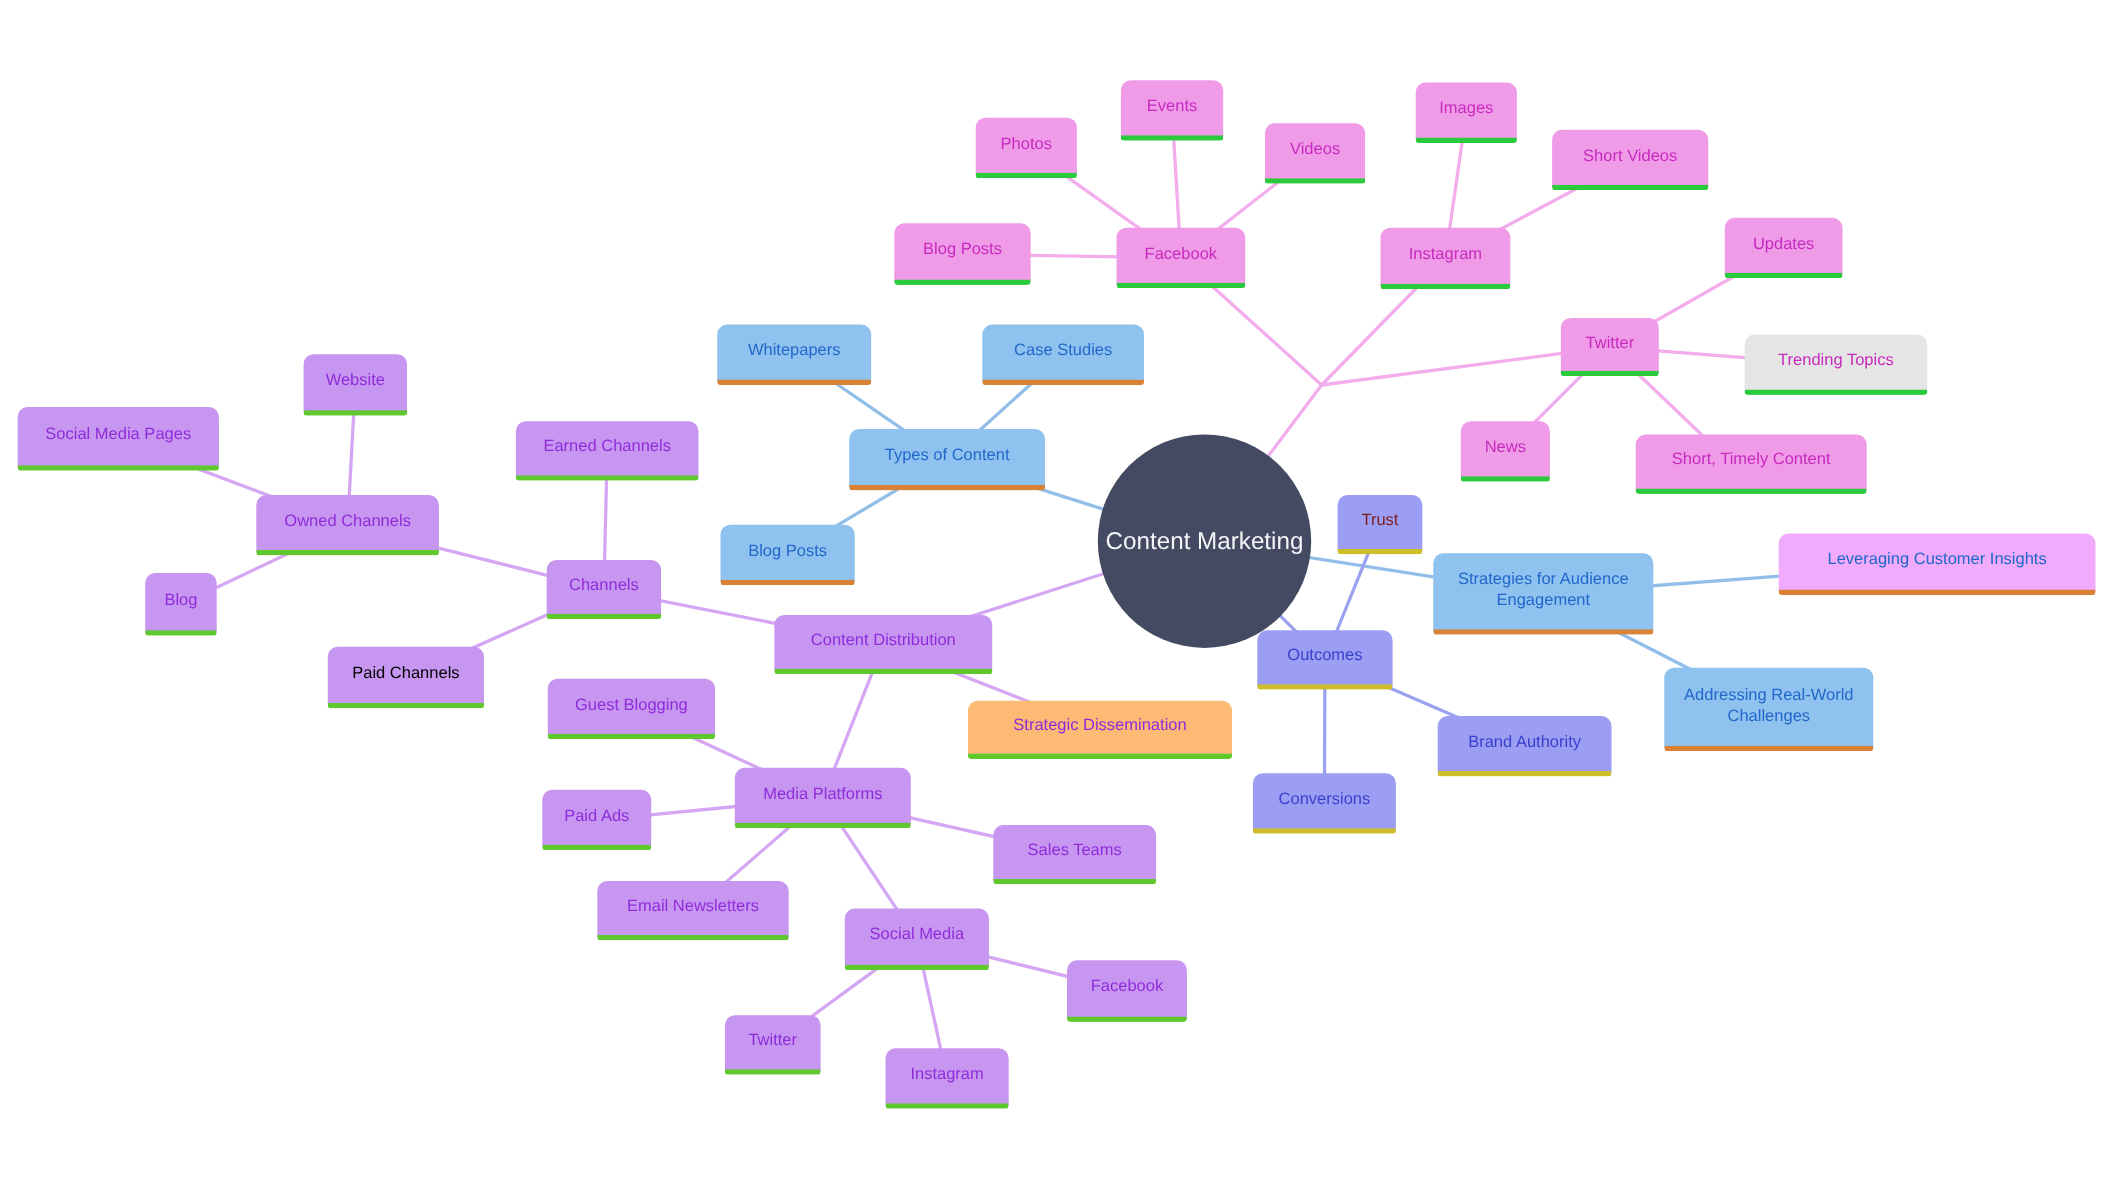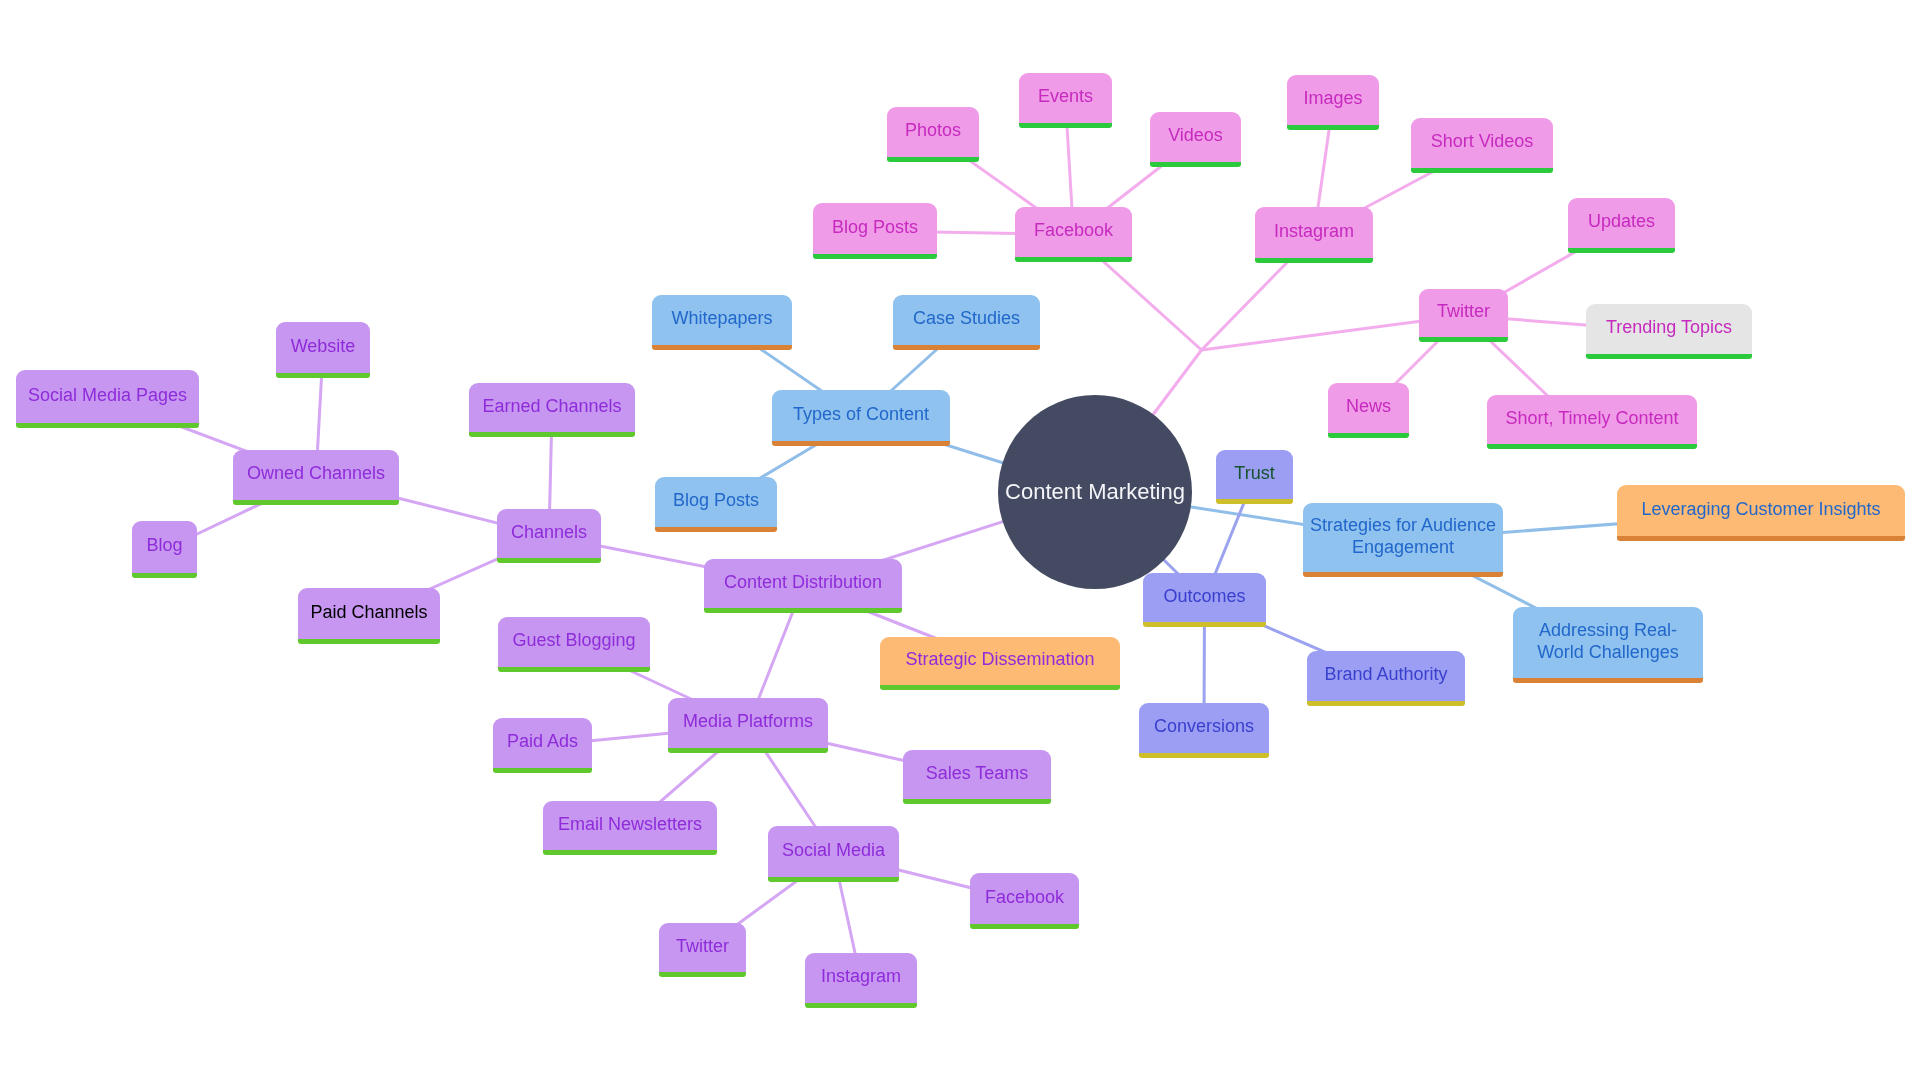--- a/index.html
+++ b/index.html
@@ -10,21 +10,21 @@
     background:#ffffff;
     font-family:"Liberation Sans", sans-serif;
   }
   #edges{position:absolute;left:0;top:0;width:1920px;height:1080px;}
   .node{
     position:absolute;
     box-sizing:border-box;
     display:flex;align-items:center;justify-content:center;
     text-align:center;
     border-radius:9px 9px 3px 3px;
-    font-size:18px;
+    font-size:15px;
     line-height:1.22;
     padding:2px 6px 4px 6px;
     cursor:pointer;
     user-select:none;
   }
   .node.circle{
     border-radius:50%;
     font-size:22px;
     padding:0;
   }
@@ -182,31 +182,31 @@
     </div>
     <div class="node" style="left: 970px; top: 873px; width: 109px; height: 56px; background: rgb(199, 150, 240); color: rgb(143, 44, 218); border-bottom: 5px solid rgb(95, 200, 45);">
       <span>Facebook</span>
     </div>
     <div class="node" style="left: 805px; top: 953px; width: 112px; height: 55px; background: rgb(199, 150, 240); color: rgb(143, 44, 218); border-bottom: 5px solid rgb(95, 200, 45);">
       <span>Instagram</span>
     </div>
     <div class="node" style="left: 1143px; top: 573px; width: 123px; height: 54px; background: rgb(155, 158, 242); color: rgb(58, 64, 206); border-bottom: 5px solid rgb(205, 190, 42);">
       <span>Outcomes</span>
     </div>
-    <div class="node" style="left: 1216px; top: 450px; width: 77px; height: 54px; background: rgb(155, 158, 242); color: #14532d; border-bottom: 5px solid rgb(205, 190, 42);">
+    <div class="node" style="left: 1216px; top: 450px; width: 77px; height: 54px; background: rgb(155, 158, 242); color: #7f1d1d; border-bottom: 5px solid rgb(205, 190, 42);">
       <span>Trust</span>
     </div>
     <div class="node" style="left: 1307px; top: 651px; width: 158px; height: 55px; background: rgb(155, 158, 242); color: rgb(58, 64, 206); border-bottom: 5px solid rgb(205, 190, 42);">
       <span>Brand Authority</span>
     </div>
     <div class="node" style="left: 1139px; top: 703px; width: 130px; height: 55px; background: rgb(155, 158, 242); color: rgb(58, 64, 206); border-bottom: 5px solid rgb(205, 190, 42);">
       <span>Conversions</span>
     </div>
     <div class="node" style="left: 1303px; top: 503px; width: 200px; height: 74px; background: rgb(143, 194, 238); color: rgb(34, 103, 203); border-bottom: 5px solid rgb(217, 130, 54);">
       <span>Strategies for Audience Engagement</span>
     </div>
-    <div class="node" style="left: 1617px; top: 485px; width: 288px; height: 56px; background: #fdba74; color: rgb(34, 103, 203); border-bottom: 5px solid rgb(217, 130, 54);">
+    <div class="node" style="left: 1617px; top: 485px; width: 288px; height: 56px; background: #f0abfc; color: rgb(34, 103, 203); border-bottom: 5px solid rgb(217, 130, 54);">
       <span>Leveraging Customer Insights</span>
     </div>
     <div class="node" style="left: 1513px; top: 607px; width: 190px; height: 76px; background: rgb(143, 194, 238); color: rgb(34, 103, 203); border-bottom: 5px solid rgb(217, 130, 54);">
       <span>Addressing Real-World Challenges</span>
     </div>
   </div>
 
 </body></html>

